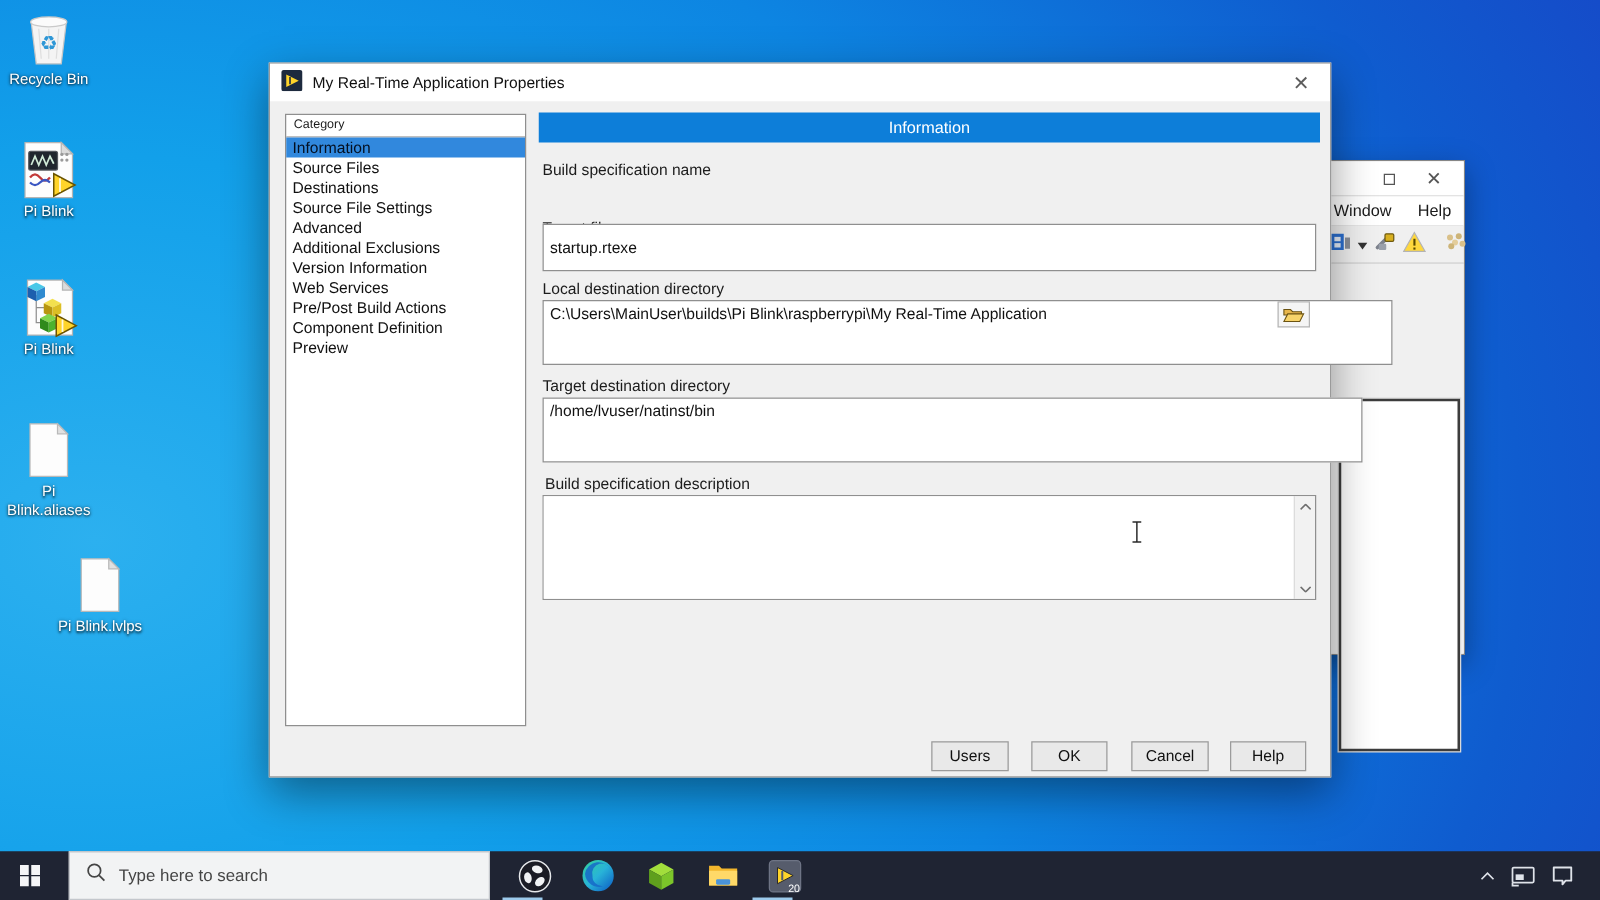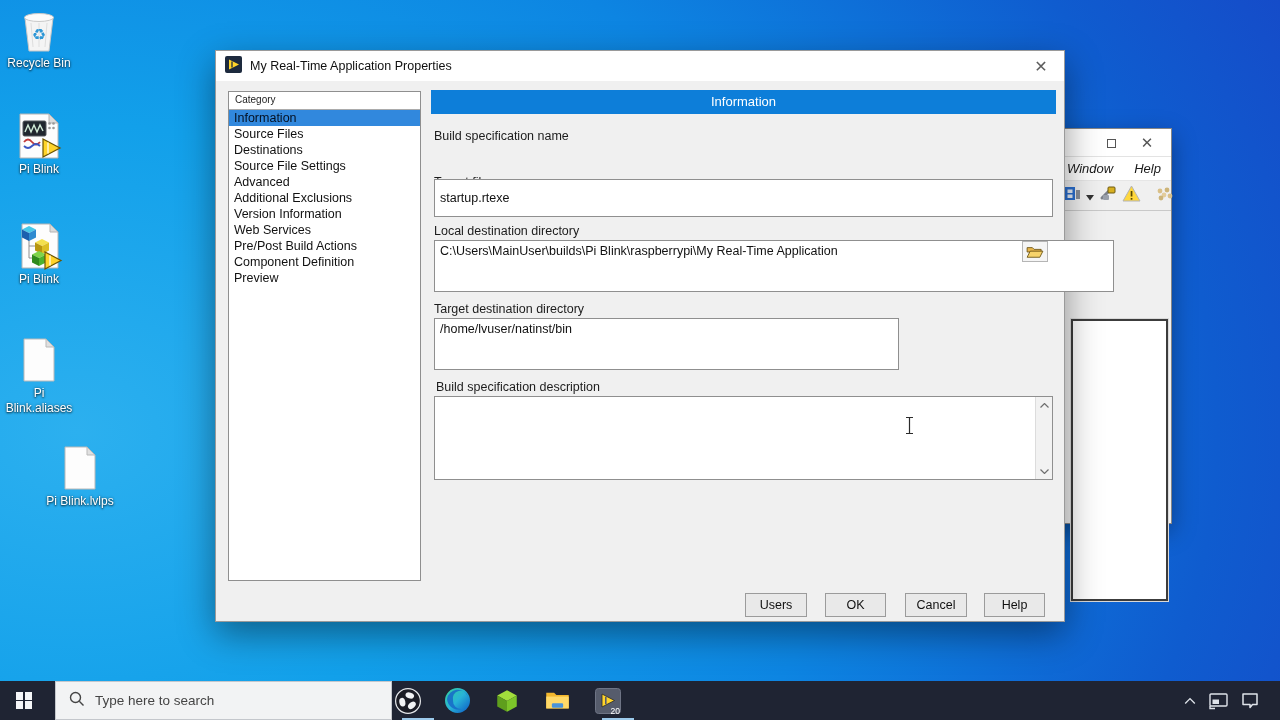--- a/index.html
+++ b/index.html
@@ -22,21 +22,21 @@
 
   
   .bg-window{position:absolute;left:1000px;top:128px;width:172px;height:396px;background:#f0f0f0;
     border:1px solid #868686;box-shadow:0 8px 22px rgba(0,0,0,.35);z-index:5;}
   .bgw-titlebar{position:relative;height:28px;background:#ffffff;border-bottom:1px solid #e3e3e3;}
   .bgw-btn{position:absolute;top:0;width:32px;height:28px;display:flex;align-items:center;justify-content:center;color:#555;}
   .bgw-max{right:44px;}
   .bgw-close{right:8px;font-size:15px;}
   .bgw-max .sq{width:9px;height:9px;border:1.3px solid #555;}
   .bgw-menubar{height:24px;background:#fff;display:flex;align-items:center;gap:21px;padding-left:66px;
-    font-size:13px;color:#1a1a1a;border-bottom:1px solid #e6e6e6;font-style:italic;}
+    font-size:13px;color:#1a1a1a;border-bottom:1px solid #e6e6e6;}
   .bgw-toolbar{height:30px;background:#f0f0f0;border-bottom:1px solid #c9c9c9;display:flex;align-items:center;gap:5px;padding-left:63px;}
   .tb-sep{width:1px;height:18px;background:#b5b5b5;margin:0 2px;box-shadow:2px 0 0 #b5b5b5;}
   .fp-area{position:relative;height:312px;background:#f0f0f0;}
   .fp-panel{position:absolute;left:70px;top:108px;width:97px;height:282px;background:#ffffff;
     border:2px solid #3c3c3c;box-shadow:0 0 0 1px #d9d9d9;}
 
   
   .dialog{position:absolute;left:215px;top:50px;width:850px;height:572px;background:#f0f0f0;
     border:1px solid #9a9a9a;box-shadow:0 12px 34px rgba(0,0,0,.42);z-index:10;font-size:12.5px;color:#1c1c1c;}
   .dlg-titlebar{position:relative;height:30px;background:#ffffff;display:flex;align-items:center;padding-left:9px;}
@@ -69,21 +69,21 @@
   
   .taskbar{position:absolute;left:0;bottom:0;width:1280px;height:39px;background:var(--taskbar-bg);z-index:30;}
   .start-btn{position:absolute;left:0;top:0;width:48px;height:39px;display:flex;align-items:center;justify-content:center;cursor:pointer;}
   .win-logo{display:grid;grid-template-columns:7.5px 7.5px;grid-template-rows:7.5px 7.5px;gap:1.6px;}
   .win-logo span{background:#f5f6f8;}
   .search-box{position:absolute;left:55px;top:0;width:337px;height:39px;background:#f2f3f4;border:1px solid #c4c7cc;
     display:flex;align-items:center;padding-left:13px;gap:10px;}
   .search-box input{border:none;background:transparent;outline:none;font-family:"Liberation Sans","DejaVu Sans",sans-serif;
     font-size:13.5px;color:#333;width:250px;}
   .search-box input::placeholder{color:#454545;opacity:1;}
-  .tb-app{position:absolute;top:0;width:48px;height:39px;display:flex;align-items:center;justify-content:flex-start;cursor:pointer;}
+  .tb-app{position:absolute;top:0;width:48px;height:39px;display:flex;align-items:center;justify-content:flex-end;cursor:pointer;}
   .run-indicator{position:absolute;bottom:0;height:2.5px;width:32px;background:#9ccaec;}
   .tray-ico{position:absolute;top:0;height:39px;display:flex;align-items:center;justify-content:center;cursor:pointer;}
 </style>
 </head>
 <body>
 
 <div class="screen">
 
   <div class="shortcut" style="top:6px;">
     <div class="ico">
@@ -259,21 +259,21 @@
     <div class="fld-label" style="left:218px;top:173px;">Local destination directory</div>
     <textarea class="txt" style="left: 218px; top: 189px; width: 680px; height: 52px;" spellcheck="false">C:\Users\MainUser\builds\Pi Blink\raspberrypi\My Real-Time Application</textarea>
     <button class="folder-btn">
       <svg width="18" height="14" viewBox="0 0 20 16">
         <path d="M1 3 H7 L9 5 H17 V8 H1 Z" fill="#e8b64c" stroke="#6b5312"></path>
         <polygon points="1,14 4.5,7 19,7 15.5,14" fill="#f7d36a" stroke="#6b5312"></polygon>
       </svg>
     </button>
 
     <div class="fld-label" style="left:218px;top:251px;">Target destination directory</div>
-    <textarea class="txt" style="left: 218px; top: 267px; width: 465px; height: 52px;" spellcheck="false">/home/lvuser/natinst/bin</textarea>
+    <textarea class="txt" style="left: 218px; top: 267px; width: 656px; height: 52px;" spellcheck="false">/home/lvuser/natinst/bin</textarea>
 
     <div class="fld-label" style="left:220px;top:329px;">Build specification description</div>
     <div class="desc-wrap">
       <textarea spellcheck="false" style=""></textarea>
       <div class="scrollbar">
         <div class="scroll-btn">
           <svg width="9" height="5" viewBox="0 0 9 5">
               <polyline points="0.5,4.5 4.5,0.5 8.5,4.5" fill="none" stroke="#6f6f6f" stroke-width="1.2"></polyline>
             </svg>
         </div>

